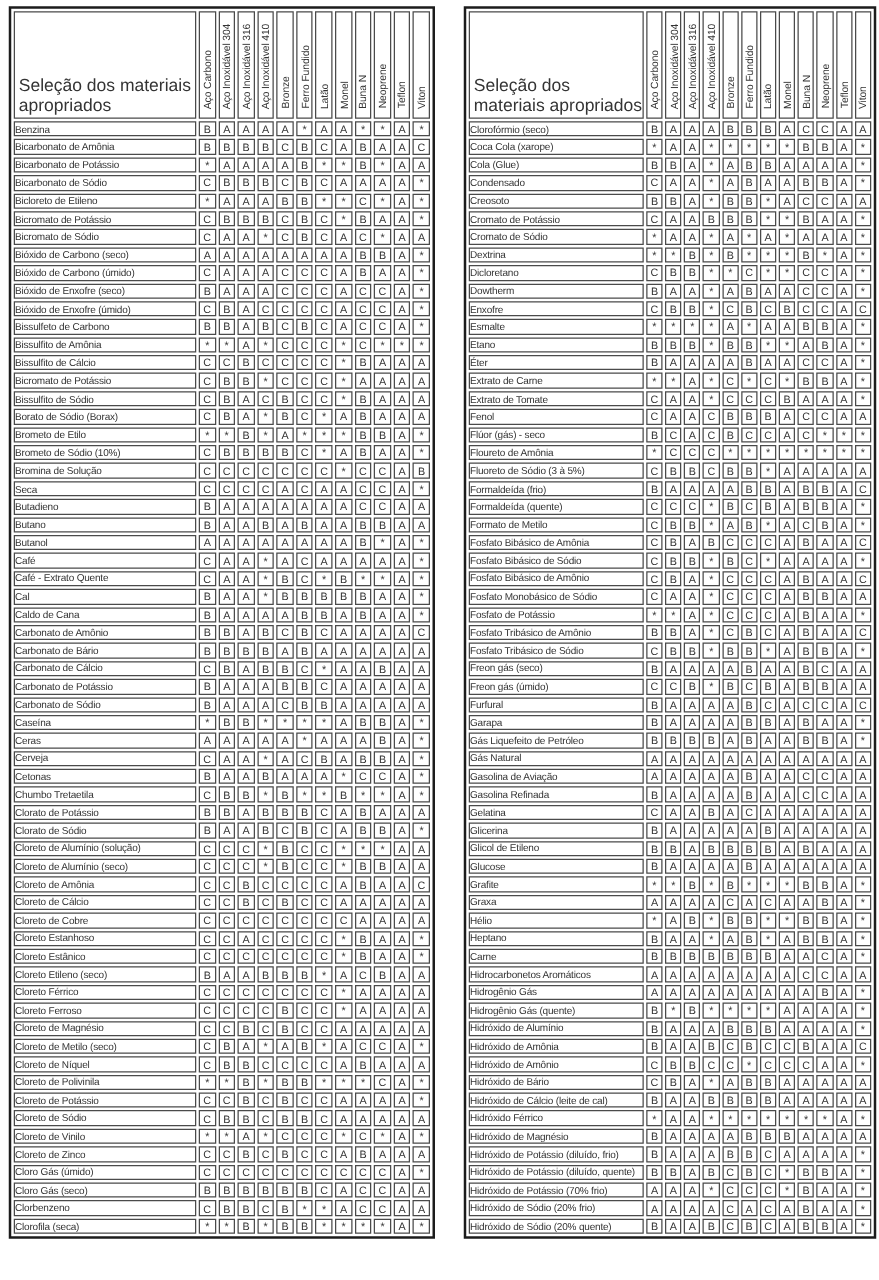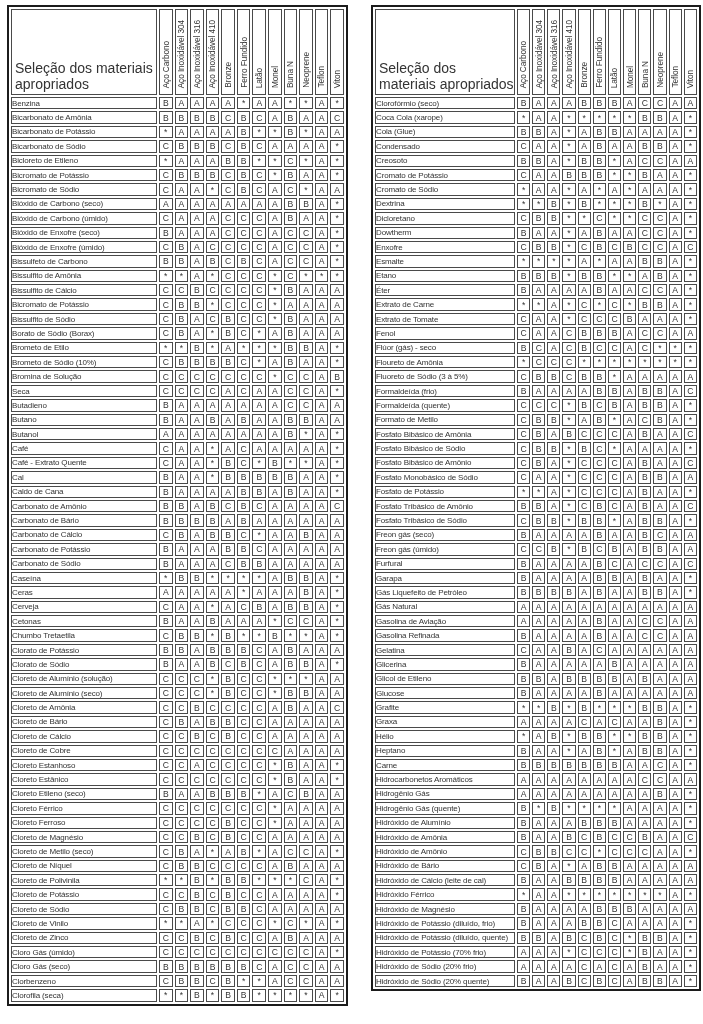--- a/index.html
+++ b/index.html
@@ -748,35 +748,20 @@
             <td class="val">C</td>
             <td class="val">C</td>
             <td class="val">C</td>
             <td class="val">A</td>
             <td class="val">B</td>
             <td class="val">A</td>
             <td class="val">A</td>
             <td class="val">C</td>
           </tr>
           <tr>
-            <td class="name">Cloreto de Bário</td>
-            <td class="val">C</td>
-            <td class="val">B</td>
-            <td class="val">A</td>
-            <td class="val">B</td>
-            <td class="val">B</td>
-            <td class="val">C</td>
-            <td class="val">C</td>
-            <td class="val">A</td>
-            <td class="val">A</td>
-            <td class="val">A</td>
-            <td class="val">A</td>
-            <td class="val">A</td>
-          </tr>
-          <tr>
             <td class="name">Cloreto de Cálcio</td>
             <td class="val">C</td>
             <td class="val">C</td>
             <td class="val">B</td>
             <td class="val">C</td>
             <td class="val">B</td>
             <td class="val">C</td>
             <td class="val">C</td>
             <td class="val">A</td>
             <td class="val">A</td>

